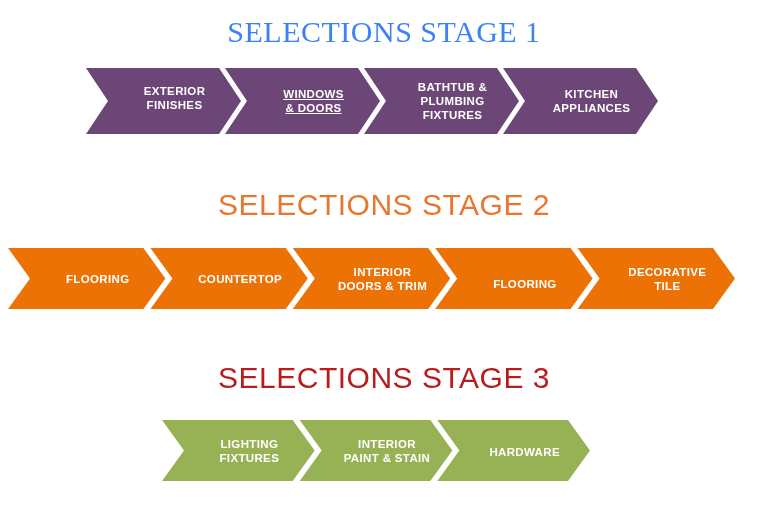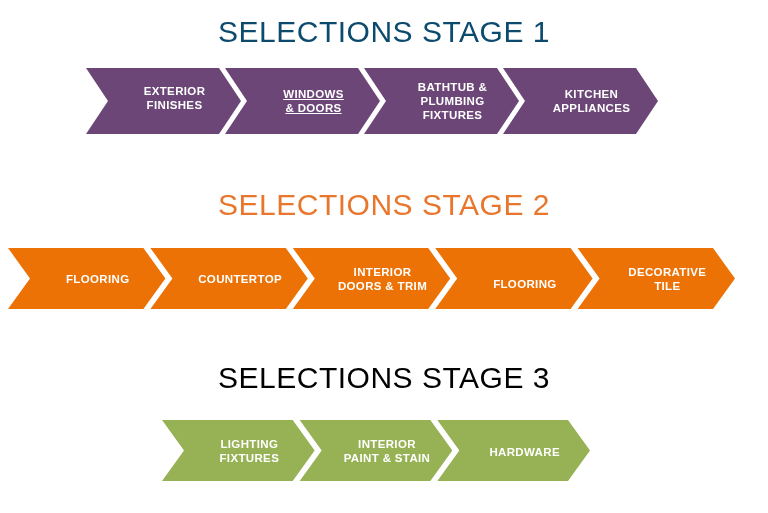--- a/index.html
+++ b/index.html
@@ -60,29 +60,29 @@
     line-height: 14px;
     letter-spacing: 0.35px;
     text-align: center;
     white-space: pre-line;
     pointer-events: none;
     text-shadow: 0 0 0 rgba(0,0,0,0);
   }
 
   
   #stage1 { top: 16px; }
-  #stage1 .stage-title { color: #0c4a6e; }
+  #stage1 .stage-title { color: #3b82f6; font-family: Liberation Serif, serif; }
   #row1 { top: 52px; left: 86px; width: 572px; height: 66px; }
 
   #stage2 { top: 189px; }
   #stage2 .stage-title { color: #E8762C; }
   #row2 { top: 59px; left: 8px; width: 727px; height: 61px; }
 
   #stage3 { top: 362px; }
-  #stage3 .stage-title { color: #000000; }
+  #stage3 .stage-title { color: #b91c1c; }
   #row3 { top: 58px; left: 162px; width: 428px; height: 61px; }
 </style>
 </head>
 <body>
 
 <div id="canvas">
 
   <section class="stage" id="stage1">
     <div class="stage-title">SELECTIONS STAGE 1</div>
     <div class="chevron-row" id="row1">

